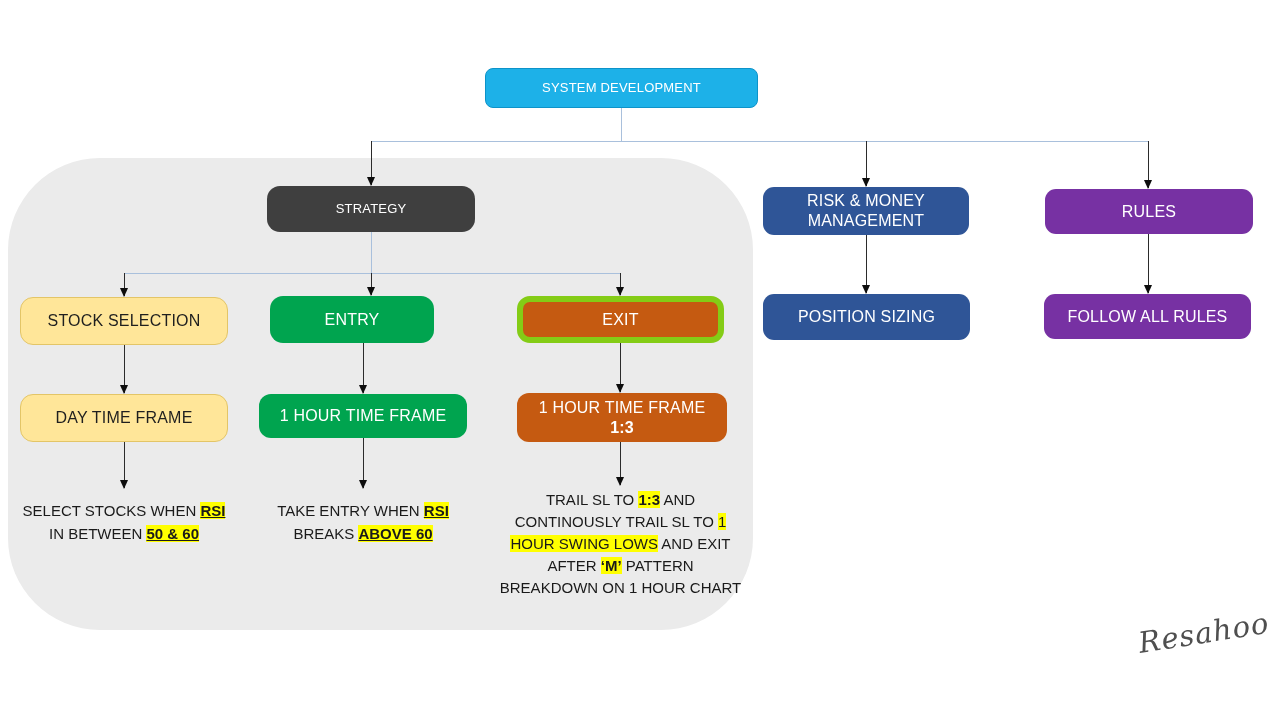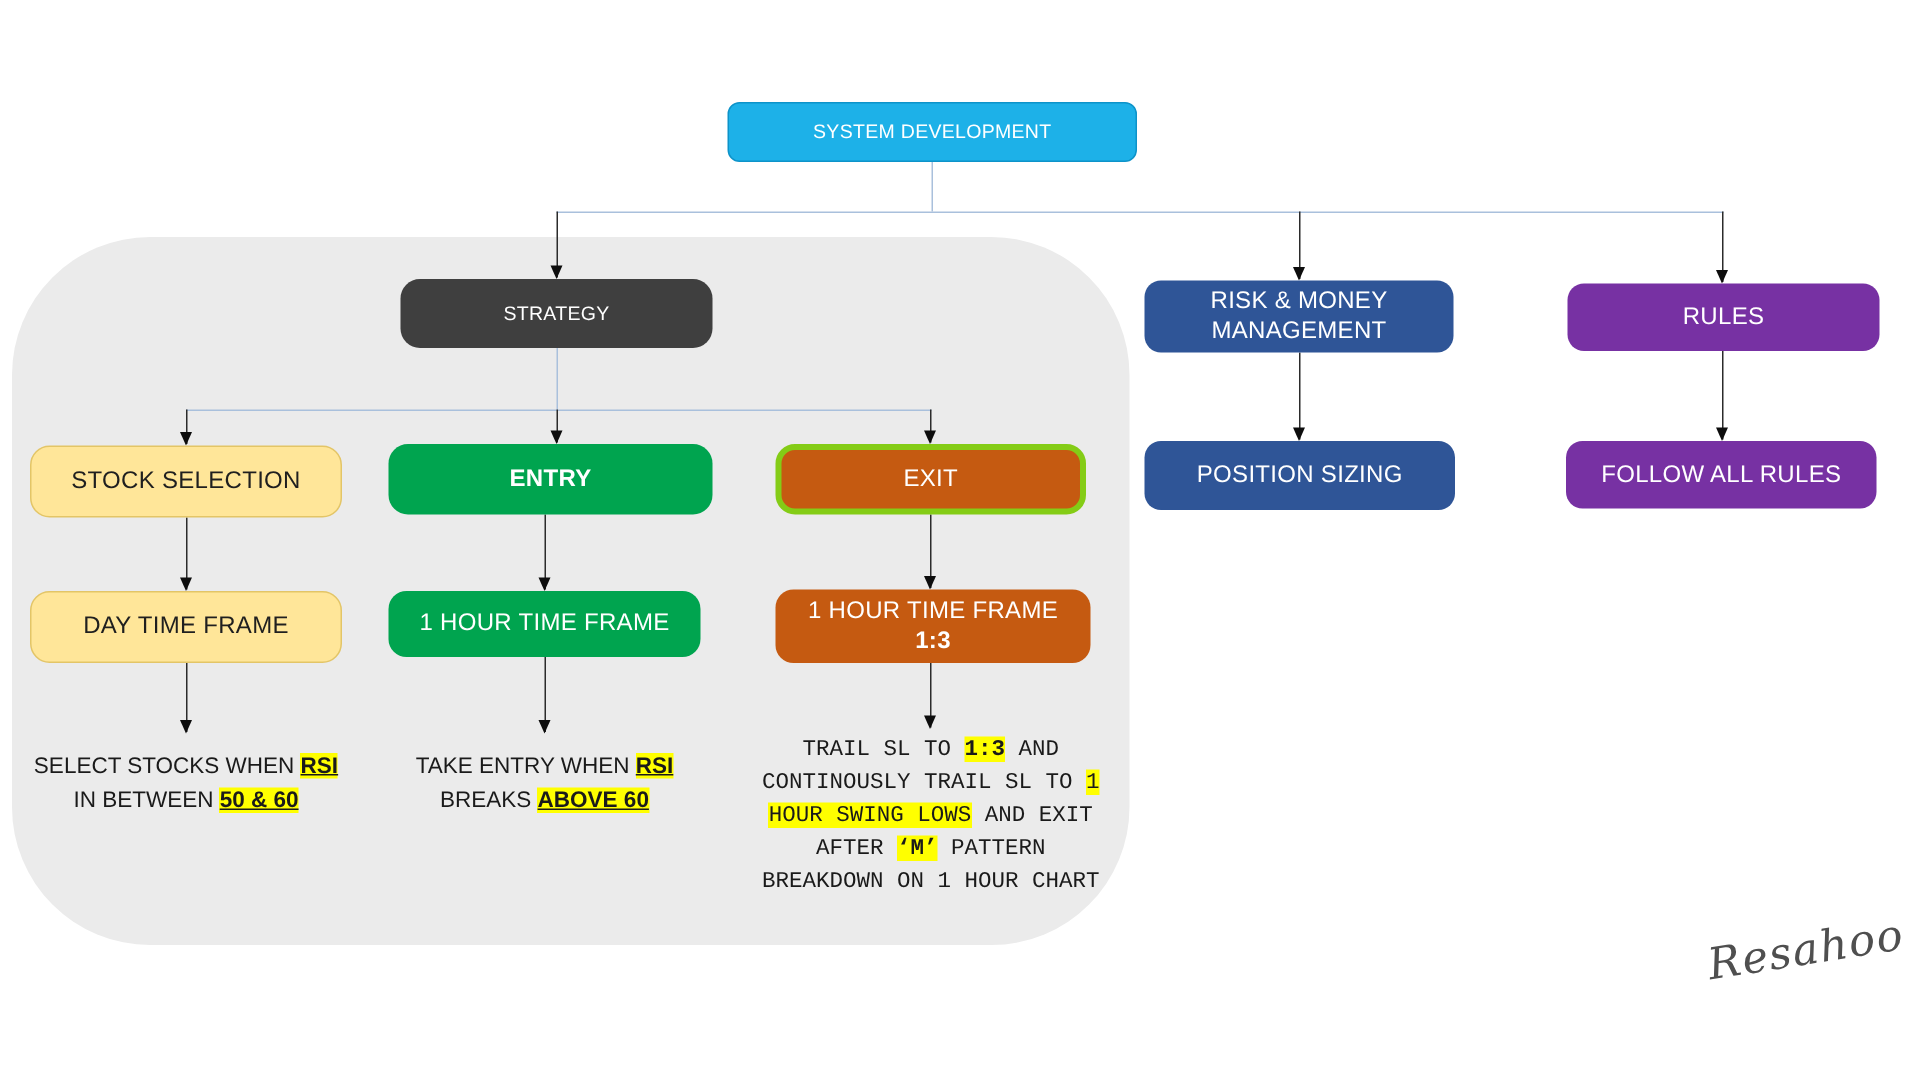--- a/index.html
+++ b/index.html
@@ -14,22 +14,22 @@
           justify-content:center; text-align:center; border-radius:11px;
           font-size:16px; line-height:1.25; letter-spacing:.2px; }
   .node.white { color:#ffffff; }
   .node.dark  { color:#1f1f1f; }
 
   .n-system   { left:485px; top:68px;  width:273px; height:40px; font-size:13px; border:1px solid #0d93c9; border-radius:8px; }
   .n-strategy { left:267px; top:186px; width:208px; height:46px; font-size:13px; border-radius:13px; }
   .n-risk     { left:763px; top:187px; width:206px; height:48px; padding:0 14px; }
   .n-rules    { left:1045px; top:189px; width:208px; height:45px; }
   .n-stock    { left:20px;  top:297px; width:208px; height:48px; border:1px solid #e3c567; border-radius:13px; }
-  .n-entry    { left:259px; top:296px; width:216px; height:47px; border-radius:13px;font-weight:bold; }
-  .n-exit     { left:517px; top:296px; width:207px; height:47px; border:4px solid #84cc16; border-radius:13px; }
+  .n-entry    { left:270px; top:296px; width:164px; height:47px; border-radius:13px; }
+  .n-exit     { left:517px; top:296px; width:207px; height:47px; border:6px solid #84cc16; border-radius:13px; }
   .n-day      { left:20px;  top:394px; width:208px; height:48px; border:1px solid #e3c567; border-radius:13px; }
   .n-hour-e   { left:259px; top:394px; width:208px; height:44px; border-radius:12px; }
   .n-hour-x   { left:517px; top:393px; width:210px; height:49px; border-radius:12px; }
   .n-possize  { left:763px; top:294px; width:207px; height:46px; }
   .n-follow   { left:1044px; top:294px; width:207px; height:45px;align-items:center; }
   .bold-line  { font-weight:bold; }
 
   
   .conn-v { position:absolute; width:1px; background:#a9c0dc; }
   .conn-h { position:absolute; height:1px; background:#a9c0dc; }
@@ -129,21 +129,21 @@
     </div>
 
   <div class="note" style="left:9px;  top:499px; width:230px;">
       <div><span>SELECT STOCKS WHEN </span><span class="hl b u">RSI</span></div>
       <div><span>IN BETWEEN </span><span class="hl b u">50 &amp; 60</span></div>
     </div>
   <div class="note" style="left:253px; top:499px; width:220px;">
       <div><span>TAKE ENTRY WHEN </span><span class="hl b u">RSI</span></div>
       <div><span>BREAKS </span><span class="hl b u">ABOVE 60</span></div>
     </div>
-  <div class="note" style="left:487px; top:489px; width:267px; line-height:22px;font-family:Liberation Mono, monospace;">
+  <div class="note" style="left:487px; top:489px; width:267px; line-height:22px;">
       <div><span>TRAIL SL TO </span><span class="hl b">1:3</span><span> AND</span></div>
       <div><span>CONTINOUSLY TRAIL  SL TO </span><span class="hl">1</span></div>
       <div><span class="hl">HOUR SWING LOWS</span><span> AND EXIT</span></div>
       <div><span>AFTER </span><span class="hl b">‘M’</span><span> PATTERN</span></div>
       <div><span>BREAKDOWN ON 1 HOUR CHART</span></div>
     </div>
 
   <div class="signature">Resahoo</div>
 
 </div>

